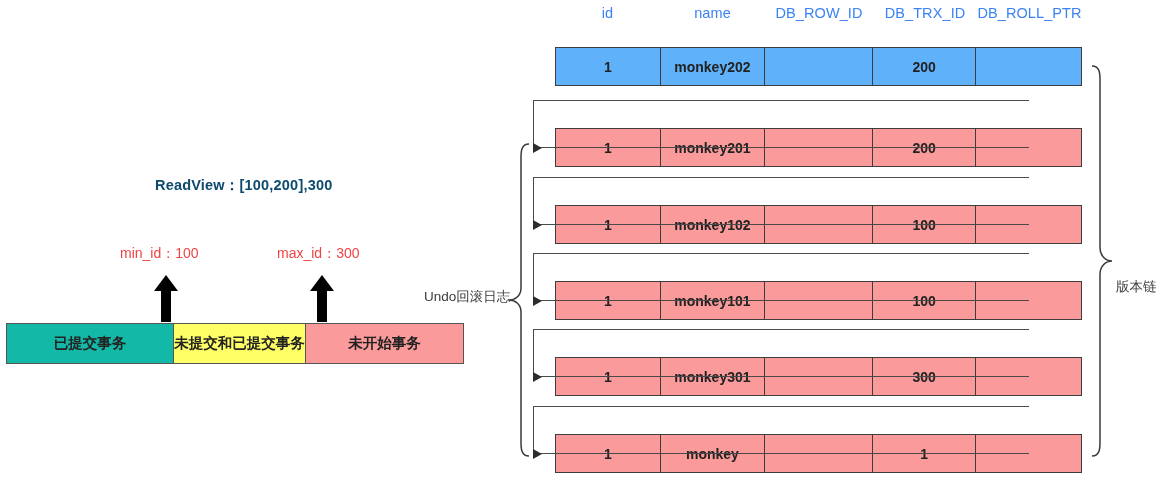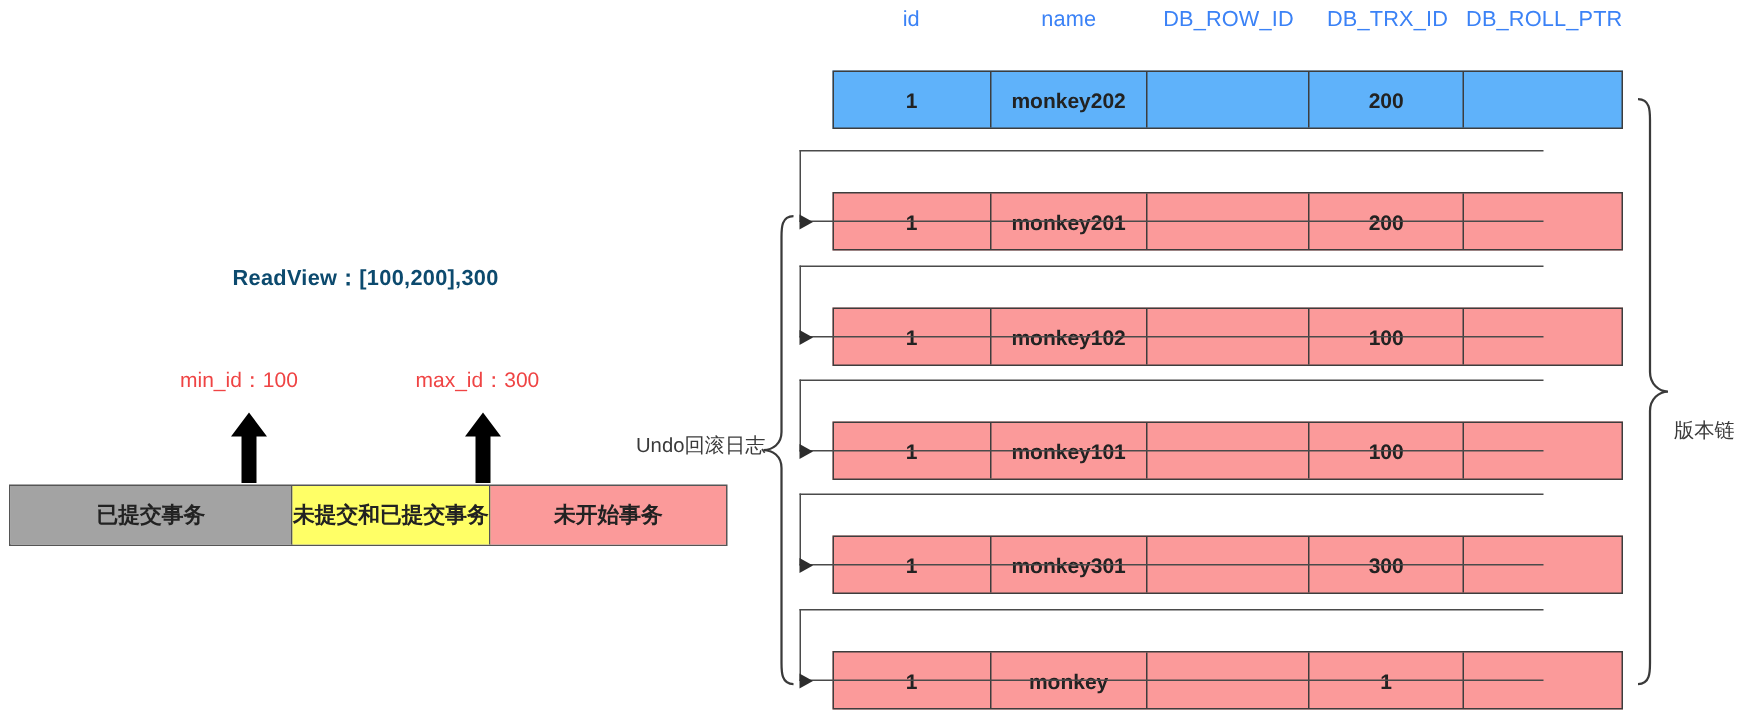--- a/index.html
+++ b/index.html
@@ -231,18 +231,18 @@
       <path d="M13,1 L25,17 L18,17 L18,48 L8,48 L8,17 L1,17 Z" fill="#000000"></path>
     </svg>
   </div>
   <div class="uparrow" style="left:309px; top:274px;">
     <svg width="26" height="48" viewBox="0 0 26 48">
       <path d="M13,1 L25,17 L18,17 L18,48 L8,48 L8,17 L1,17 Z" fill="#000000"></path>
     </svg>
   </div>
 
   <div class="statebar">
-    <div class="seg" style="width:188px; background:#a3a3a3;">已提交事务</div>
+    <div class="seg" style="width:167px; background:#14b8a6;">已提交事务</div>
     <div class="seg" style="width:132px; background:#ffff66;">未提交和已提交事务</div>
     <div class="seg" style="width:157px; background:#fb9a9a;font-family:Liberation Mono, monospace;">未开始事务</div>
   </div>
 
 </div>
 
 </body></html>

